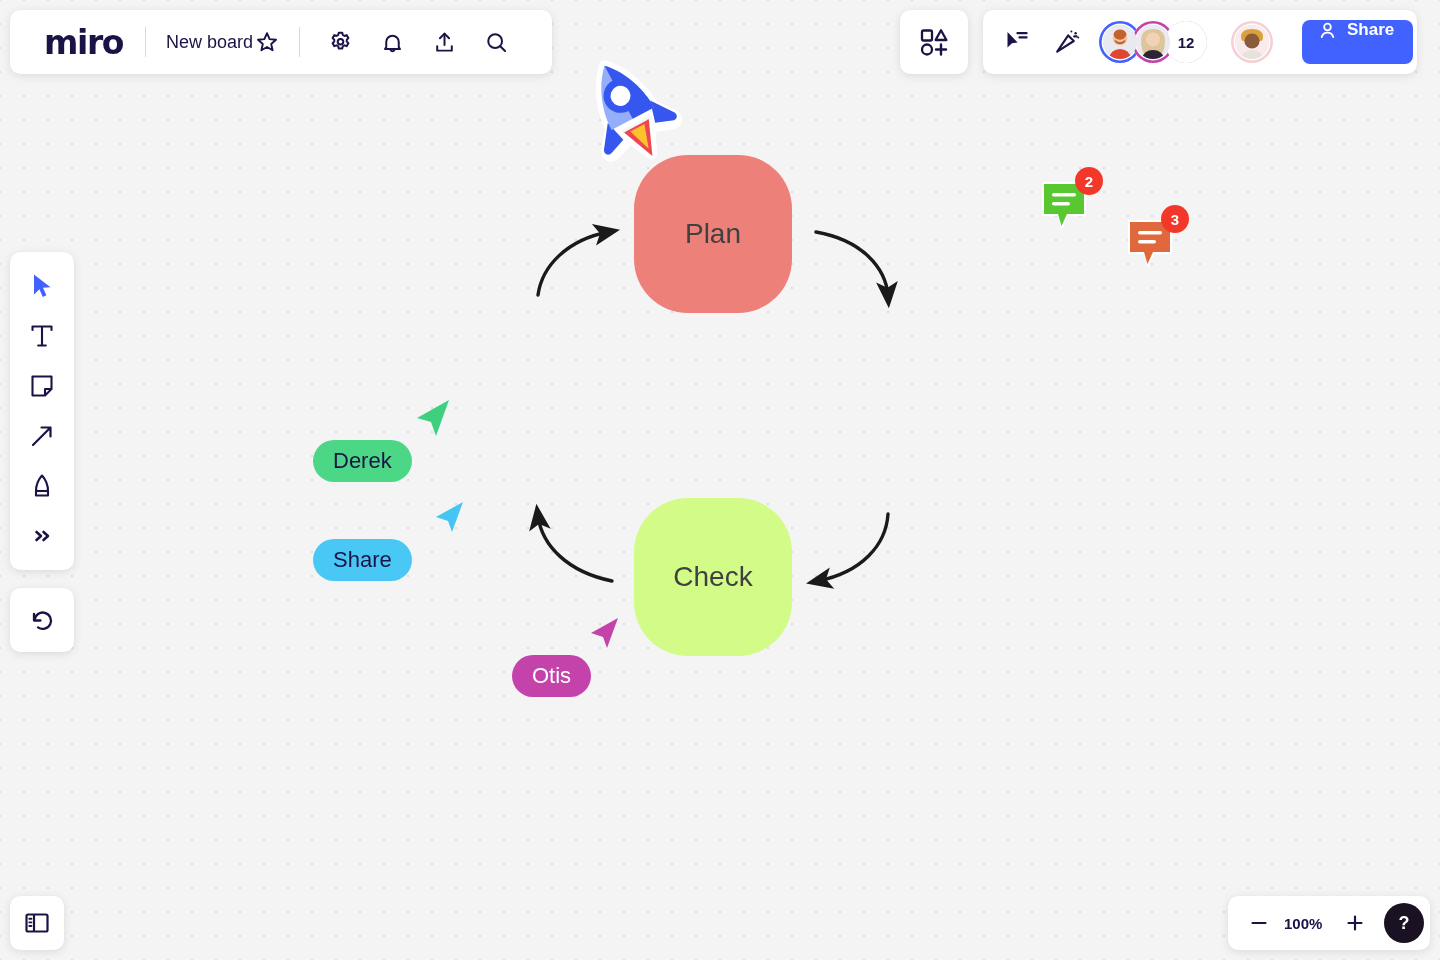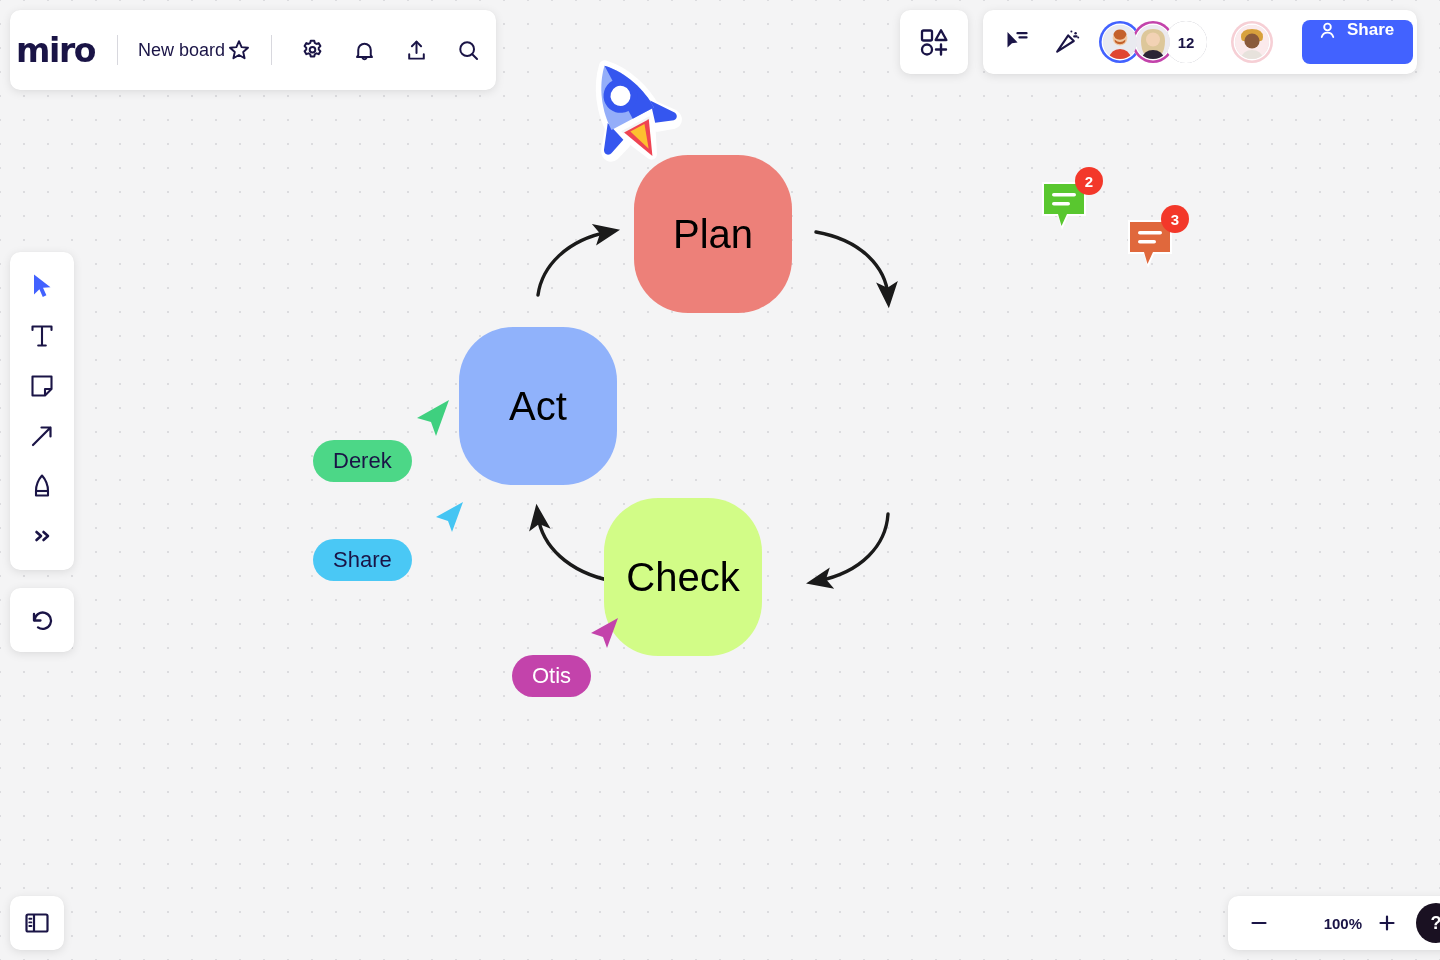--- a/index.html
+++ b/index.html
@@ -29,22 +29,22 @@
     background: #ffffff;
     border-radius: 10px;
     box-shadow: 0 2px 10px rgba(0,0,0,0.10), 0 0 1px rgba(0,0,0,0.06);
     display: flex;
     align-items: center;
   }
 
   
   #header-bar {
     left: 10px; top: 10px;
-    height: 80px;
-    padding: 0 6px;
+    height: 64px;
+    padding: 0 34px;
     gap: 0;
   }
   #miro-logo {
     font-size: 33px;
     font-weight: 700;
     letter-spacing: -1.4px;
     color: #1a1446;
     line-height: 1;
     padding-right: 22px;
     font-family: "DejaVu Sans", sans-serif;
@@ -174,42 +174,42 @@
     padding: 0 6px 0 14px;
     gap: 8px;
   }
   .zoom-btn {
     width: 34px; height: 34px;
     display: flex; align-items: center; justify-content: center;
     border-radius: 7px; cursor: pointer;
   }
   #zoom-level {
     font-size: 15px; font-weight: 700; color: #1a1446;
-    min-width: 46px; text-align: right; margin-left: 32px;
+    min-width: 46px; text-align: left;
   }
   #help-button {
     width: 40px; height: 40px;
     border-radius: 50%;
     background: #1a1122;
     color: #fff;
     display: flex; align-items: center; justify-content: center;
     font-size: 18px; font-weight: 700;
     cursor: pointer;
     margin-left: 4px;
   }
 
   
   .node {
     position: absolute;
     display: flex;
     align-items: center;
     justify-content: center;
     border-radius: 54px;
-    font-size: 40px;
-    color: #000000;
+    font-size: 28px;
+    color: #404040;
     font-family: "Liberation Sans", sans-serif;
     cursor: pointer;
   }
 
   
   .name-tag {
     position: absolute;
     height: 42px;
     padding: 0 20px;
     border-radius: 21px;
@@ -257,25 +257,22 @@
     <path d="M 888,514 C 886,545 862,572 818,581" fill="none" stroke="#1a1a1a" stroke-width="3.4" stroke-linecap="round" marker-end="url(#ah)"></path>
 
     <path d="M 612,581 C 568,572 542,546 538,516" fill="none" stroke="#1a1a1a" stroke-width="3.4" stroke-linecap="round" marker-end="url(#ah)"></path>
 
     <path d="M 538,295 C 542,266 567,240 608,232" fill="none" stroke="#1a1a1a" stroke-width="3.4" stroke-linecap="round" marker-end="url(#ah)"></path>
   </svg>
 
   <div class="node" style="left:634px;top:155px;width:158px;height:158px;background:#ed8079;">
     <span>Plan</span>
   </div>
-  <div class="node" style="left:604px;top:498px;width:158px;height:158px;background:#d2fc87;">
+  <div class="node" style="left:634px;top:498px;width:158px;height:158px;background:#d2fc87;">
     <span>Check</span>
-  </div>
-  <div class="node" style="left:459px;top:327px;width:158px;height:158px;background:#90b2fb;">
-    <span>Act</span>
   </div>
 
   <div id="rocket-sticker">
     <svg width="120" height="120" viewBox="0 0 120 120">
       <g transform="rotate(-28 60 60)">
 
         <path d="M60 10 C76 26 84 50 84 70 L36 70 C36 50 44 26 60 10 Z" fill="#fff" stroke="#fff" stroke-width="11" stroke-linejoin="round"></path>
         <path d="M36 68 L22 86 C20 90 22 94 27 93 L42 88 Z" fill="#fff" stroke="#fff" stroke-width="11" stroke-linejoin="round"></path>
         <path d="M84 68 L98 86 C100 90 98 94 93 93 L78 88 Z" fill="#fff" stroke="#fff" stroke-width="11" stroke-linejoin="round"></path>
         <path d="M48 84 L60 110 L72 84 Z" fill="#fff" stroke="#fff" stroke-width="11" stroke-linejoin="round"></path>

